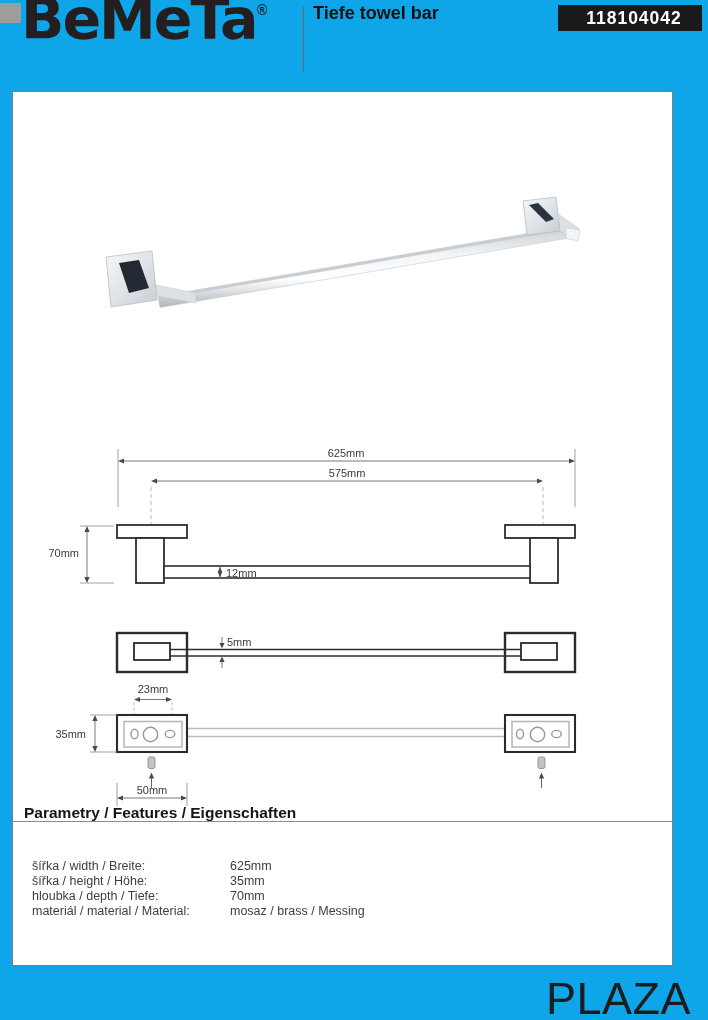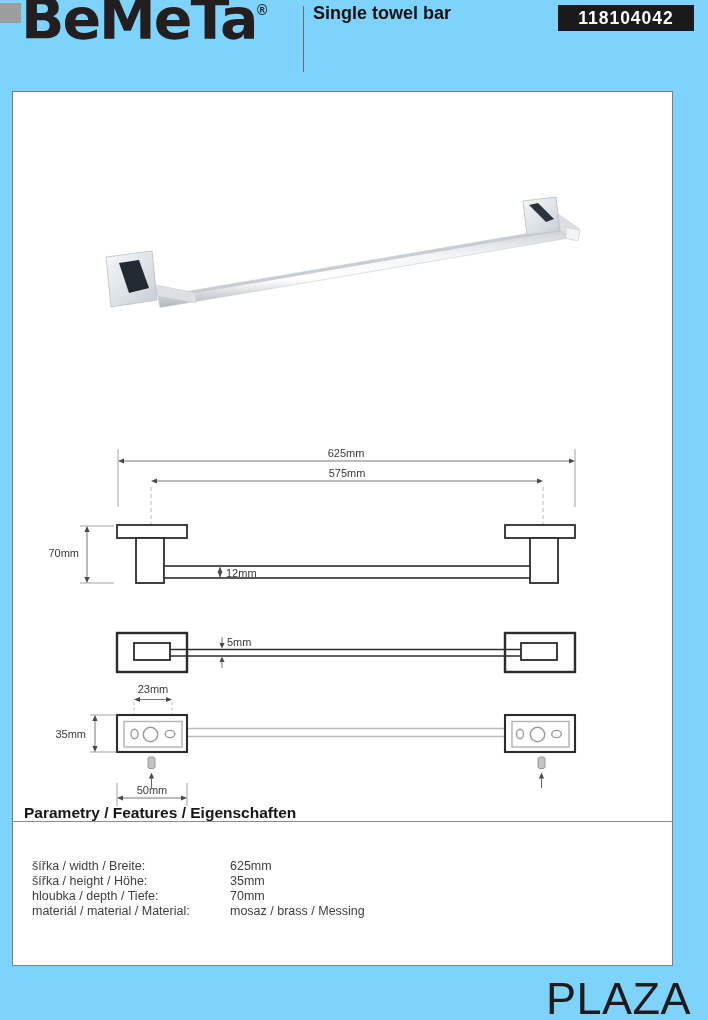--- a/index.html
+++ b/index.html
@@ -1,29 +1,29 @@
 <!DOCTYPE html>
 <html><head>
 <meta charset="utf-8">
 <style>
   html,body{margin:0;padding:0;background:#ffffff;}
-  .page{position:relative;width:708px;height:1020px;background:#7dd3fc;overflow:hidden;
+  .page{position:relative;width:708px;height:1020px;background:#0ea5e9;overflow:hidden;
         font-family:"Liberation Sans",sans-serif;}
 
   
   .logo-square{position:absolute;left:0;top:3px;width:21px;height:20px;background:#9d9d9d;}
   .logo-text{position:absolute;left:21px;top:-9px;font-family:"DejaVu Sans",sans-serif;
              font-weight:bold;font-size:57px;line-height:1;letter-spacing:-2px;color:#231f20;}
   .logo-reg{position:absolute;left:257px;top:2px;font-size:14px;font-weight:bold;color:#231f20;}
   .header-divider{position:absolute;left:303px;top:6px;width:1px;height:66px;background:#6b6b6b;}
   .product-names{position:absolute;left:313px;top:2px;font-size:18px;font-weight:bold;
                  line-height:23px;color:#111111;}
   .code-box{position:absolute;left:558px;top:5px;width:136px;height:26px;background:#1a1a1a;
             color:#ffffff;font-size:17.5px;font-weight:bold;text-align:center;line-height:26px;
-            letter-spacing:1px;}
+            letter-spacing:1px;padding-left:8px;}
 
   
   .main-box{position:absolute;left:12px;top:91px;width:661px;height:875px;
             border:1.5px solid #7d7d7d;box-sizing:border-box;background:#ffffff;}
   .inner-divider{position:absolute;left:12px;top:821px;width:661px;height:1px;background:#8c8c8c;}
 
   .drawing-svg{position:absolute;left:0;top:0;width:708px;height:1020px;}
   svg text{font-family:"Liberation Sans",sans-serif;font-size:11px;fill:#3a3a3a;}
 
   
@@ -40,21 +40,21 @@
 <body>
 
 <div class="page">
 
   <div>
     <div class="logo-square"></div>
     <div class="logo-text">BeMeTa</div>
     <div class="logo-reg">®</div>
     <div class="header-divider"></div>
     <div class="product-names">
-      <div>Single towel bar</div>
+      <div>Tiefe towel bar</div>
     </div>
     <div class="code-box">118104042</div>
   </div>
 
   <div class="main-box"></div>
   <div class="inner-divider"></div>
 
   <svg class="drawing-svg" viewBox="0 0 708 1020" xmlns="http://www.w3.org/2000/svg">
     <defs>
       <linearGradient id="chromePlate" x1="0" y1="0" x2="1" y2="1">

